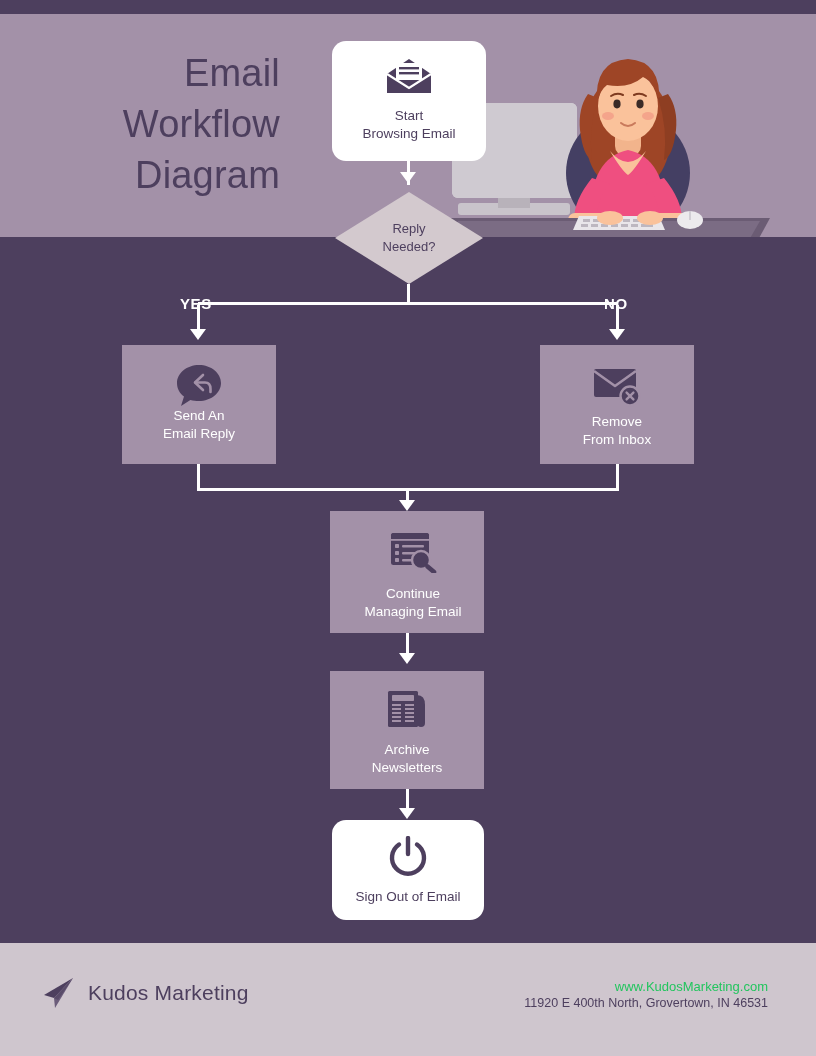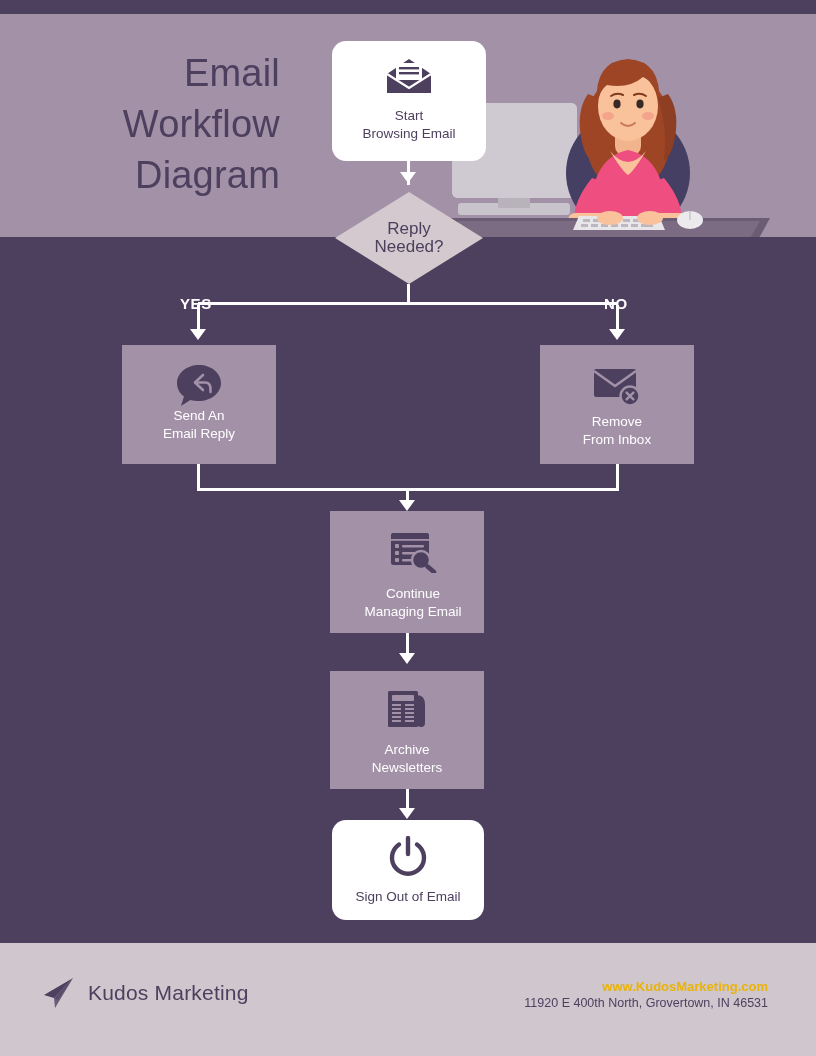--- a/index.html
+++ b/index.html
@@ -77,21 +77,21 @@
   }
   .diamond .dshape {
     position: absolute; inset: 0;
     background: #d3c9ce;
     clip-path: polygon(50% 0, 100% 50%, 50% 100%, 0 50%);
   }
   .diamond .dtext {
     position: absolute; inset: 0;
     display: flex; align-items: center; justify-content: center;
     color: #4d3f5e;
-    font-size: 17px; line-height: 18px;
+    font-size: 13px; line-height: 18px;
     text-align: center; white-space: pre-line;
   }
 
   
   .vline { position: absolute; width: 3px; background: #ffffff; z-index: 3; }
   .hline { position: absolute; height: 3px; background: #ffffff; z-index: 3; }
   .arrow-down {
     position: absolute; z-index: 4;
     width: 0; height: 0;
     border-left: 8px solid transparent;
@@ -123,21 +123,21 @@
     color: #4d3f5e;
     font-size: 21px;
     font-weight: 400;
     letter-spacing: 0.2px;
   }
   .footer-contact {
     position: absolute; right: 48px; top: 978px;
     text-align: right; z-index: 6;
   }
   .footer-site {
-    color: #eab308; font-size: 13px; font-weight: bold; line-height: 17px;
+    color: #22c55e; font-size: 13px; font-weight: normal; line-height: 17px;
   }
   .footer-addr {
     color: #4d3f5e; font-size: 12.5px; font-weight: 400; line-height: 17px;
   }
 </style>
 </head>
 <body>
 
 <div id="page">
 

